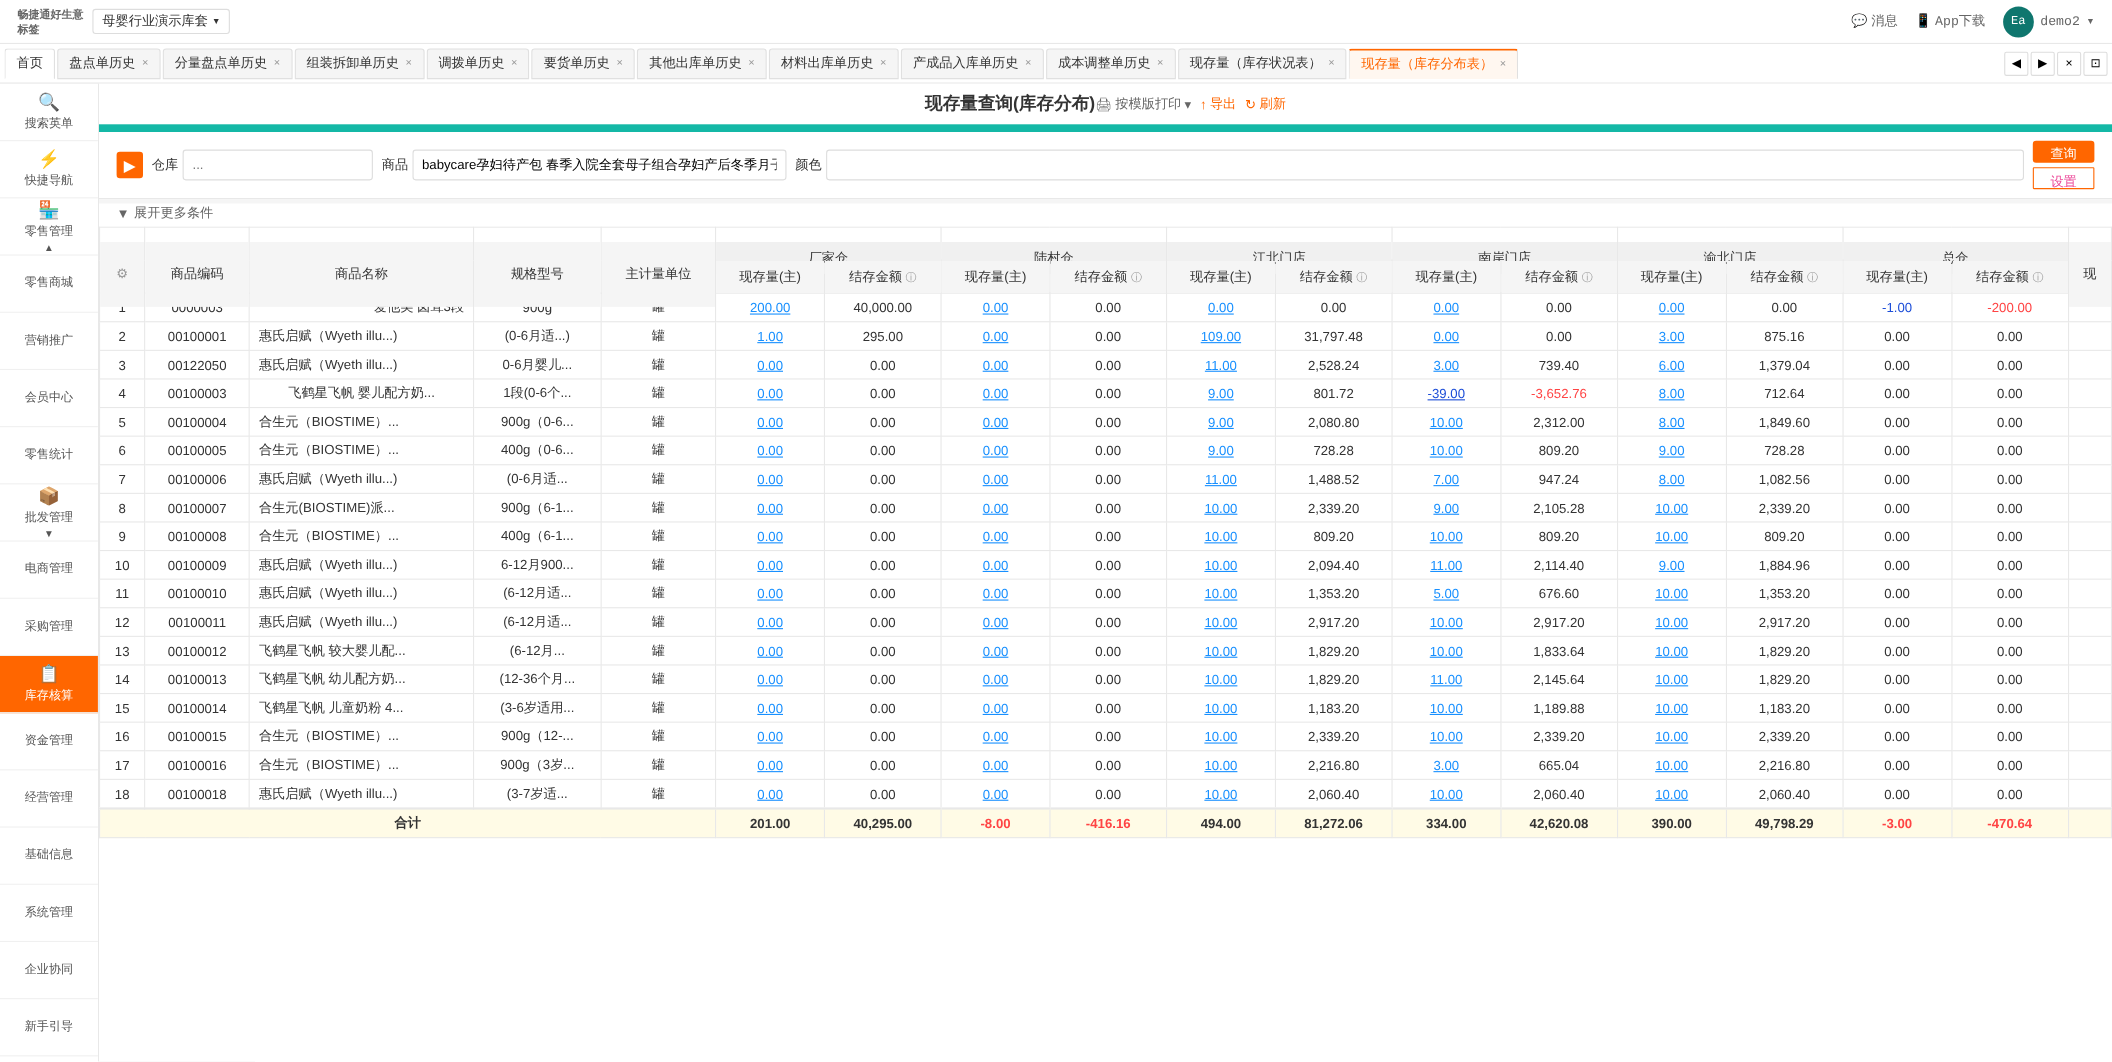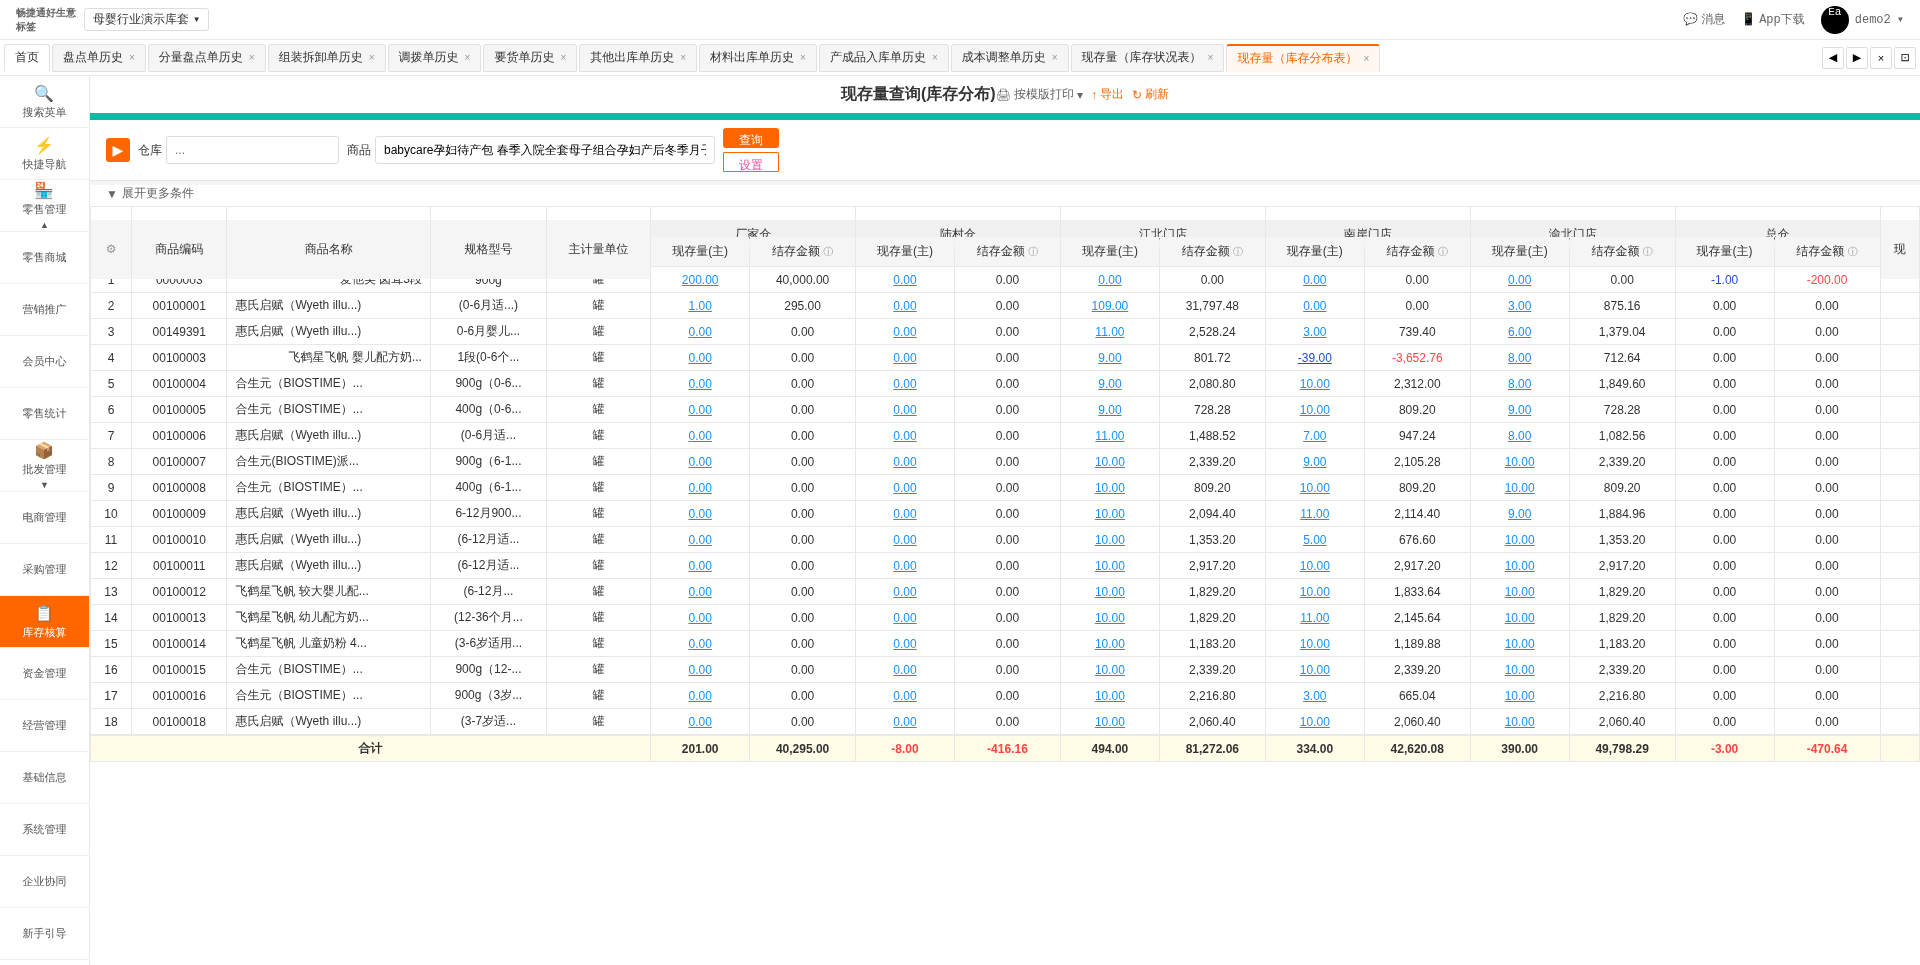--- a/index.html
+++ b/index.html
@@ -6,21 +6,21 @@
     body { font-family: "Microsoft YaHei", Arial, sans-serif; font-size: 12px; background: #f5f5f5; color: #333; overflow: hidden; height: 965px; }
 
     
     .top-bar { height: 40px; background: #fff; display: flex; align-items: center; justify-content: space-between; padding: 0 16px; border-bottom: 1px solid #e8e8e8; font-family: Liberation Mono, monospace; }
     .top-bar-left { display: flex; align-items: center; gap: 8px; }
     .top-bar-logo { color: #ff6600; font-weight: bold; font-size: 13px; }
     .top-bar-logo span { display: block; font-size: 10px; color: #666; }
     .top-bar-selector { display: flex; align-items: center; gap: 4px; font-size: 12px; color: #333; border: 1px solid #ddd; padding: 2px 8px; border-radius: 3px; cursor: pointer; }
     .top-bar-right { display: flex; align-items: center; gap: 16px; font-size: 12px; color: #666; }
     .top-bar-right .user { display: flex; align-items: center; gap: 6px; cursor: pointer; }
-    .avatar { width: 28px; height: 28px; border-radius: 50%; background: #000000; display: flex; justify-content: center; color: #fff; font-size: 11px; }
+    .avatar { width: 28px; height: 28px; border-radius: 50%; background: #0f766e; display: flex; align-items: center; justify-content: center; color: #fff; font-size: 11px; }
 
     
     .nav-tabs { height: 36px; background: #fff; display: flex; align-items: center; padding: 0 4px; border-bottom: 1px solid #e8e8e8; overflow: hidden; flex-wrap: nowrap; }
     .nav-tab { display: flex; align-items: center; padding: 0 10px; height: 28px; border: 1px solid #e0e0e0; border-radius: 3px 3px 0 0; margin-right: 2px; cursor: pointer; font-size: 12px; white-space: nowrap; background: #f5f5f5; gap: 4px; flex-shrink: 0; }
     .nav-tab.home { background: #fff; border-bottom-color: #fff; }
     .nav-tab.active { background: #fff7f0; border-bottom-color: #fff7f0; border-top: 2px solid #ff6600; color: #ff6600; }
     .nav-tab .close-x { color: #999; font-size: 10px; margin-left: 2px; }
     .nav-tab-controls { display: flex; align-items: center; margin-left: auto; gap: 2px; flex-shrink: 0; }
     .nav-tab-controls button { width: 22px; height: 22px; border: 1px solid #ddd; background: #fff; cursor: pointer; font-size: 11px; display: flex; align-items: center; justify-content: center; border-radius: 2px; }
 
@@ -224,20 +224,24 @@
     <div class="search-area">
       <div class="search-row">
         <button class="search-expand-btn">▶</button>
         <div class="search-field">
           <span class="search-label">仓库</span>
           <input class="search-input" value="" placeholder="..." style="">
         </div>
         <div class="search-field">
           <span class="search-label">商品</span>
           <input class="search-input search-input-wide" value="babycare孕妇待产包 春季入院全套母子组合孕妇产后冬季月子用品 22件套 ..." style="">
+        </div>
+        <div class="color-field">
+          <span class="search-label">颜色</span>
+          <input class="color-select" value="" style="">
         </div>
         <div class="search-actions">
           <button class="btn-query">查询</button>
           <button class="btn-settings">设置</button>
         </div>
       </div>
     </div>
     <div class="expand-conditions">
       <span>▼</span>
       <span>展开更多条件</span>
@@ -311,42 +315,42 @@
     <td class=""><span class="num-link">0.00</span></td>
     <td class="">0.00</td>
     <td><span class="num-link">3.00</span></td>
     <td>875.16</td>
     <td class=""><span class="">0.00</span></td>
     <td class="">0.00</td>
     <td></td>
   </tr>
             <tr>
     <td>3</td>
-    <td>00149391</td>
+    <td>00122050</td>
     <td style="text-align:left;max-width:160px;overflow:hidden;text-overflow:ellipsis;">惠氏启赋（Wyeth illu...)</td>
     <td>0-6月婴儿...</td>
     <td>罐</td>
     <td><span class="num-link">0.00</span></td>
     <td>0.00</td>
     <td><span class="num-link">0.00</span></td>
     <td>0.00</td>
     <td><span class="num-link">11.00</span></td>
     <td>2,528.24</td>
     <td class=""><span class="num-link">3.00</span></td>
     <td class="">739.40</td>
     <td><span class="num-link">6.00</span></td>
     <td>1,379.04</td>
     <td class=""><span class="">0.00</span></td>
     <td class="">0.00</td>
     <td></td>
   </tr>
             <tr>
     <td>4</td>
     <td>00100003</td>
-    <td style="text-align:right;max-width:160px;overflow:hidden;text-overflow:ellipsis;">飞鹤星飞帆 婴儿配方奶...</td>
+    <td style="text-align:center;max-width:160px;overflow:hidden;text-overflow:ellipsis;">飞鹤星飞帆 婴儿配方奶...</td>
     <td>1段(0-6个...</td>
     <td>罐</td>
     <td><span class="num-link">0.00</span></td>
     <td>0.00</td>
     <td><span class="num-link">0.00</span></td>
     <td>0.00</td>
     <td><span class="num-link">9.00</span></td>
     <td>801.72</td>
     <td class="text-red"><span class="num-link red-num">-39.00</span></td>
     <td class="text-red">-3,652.76</td>

